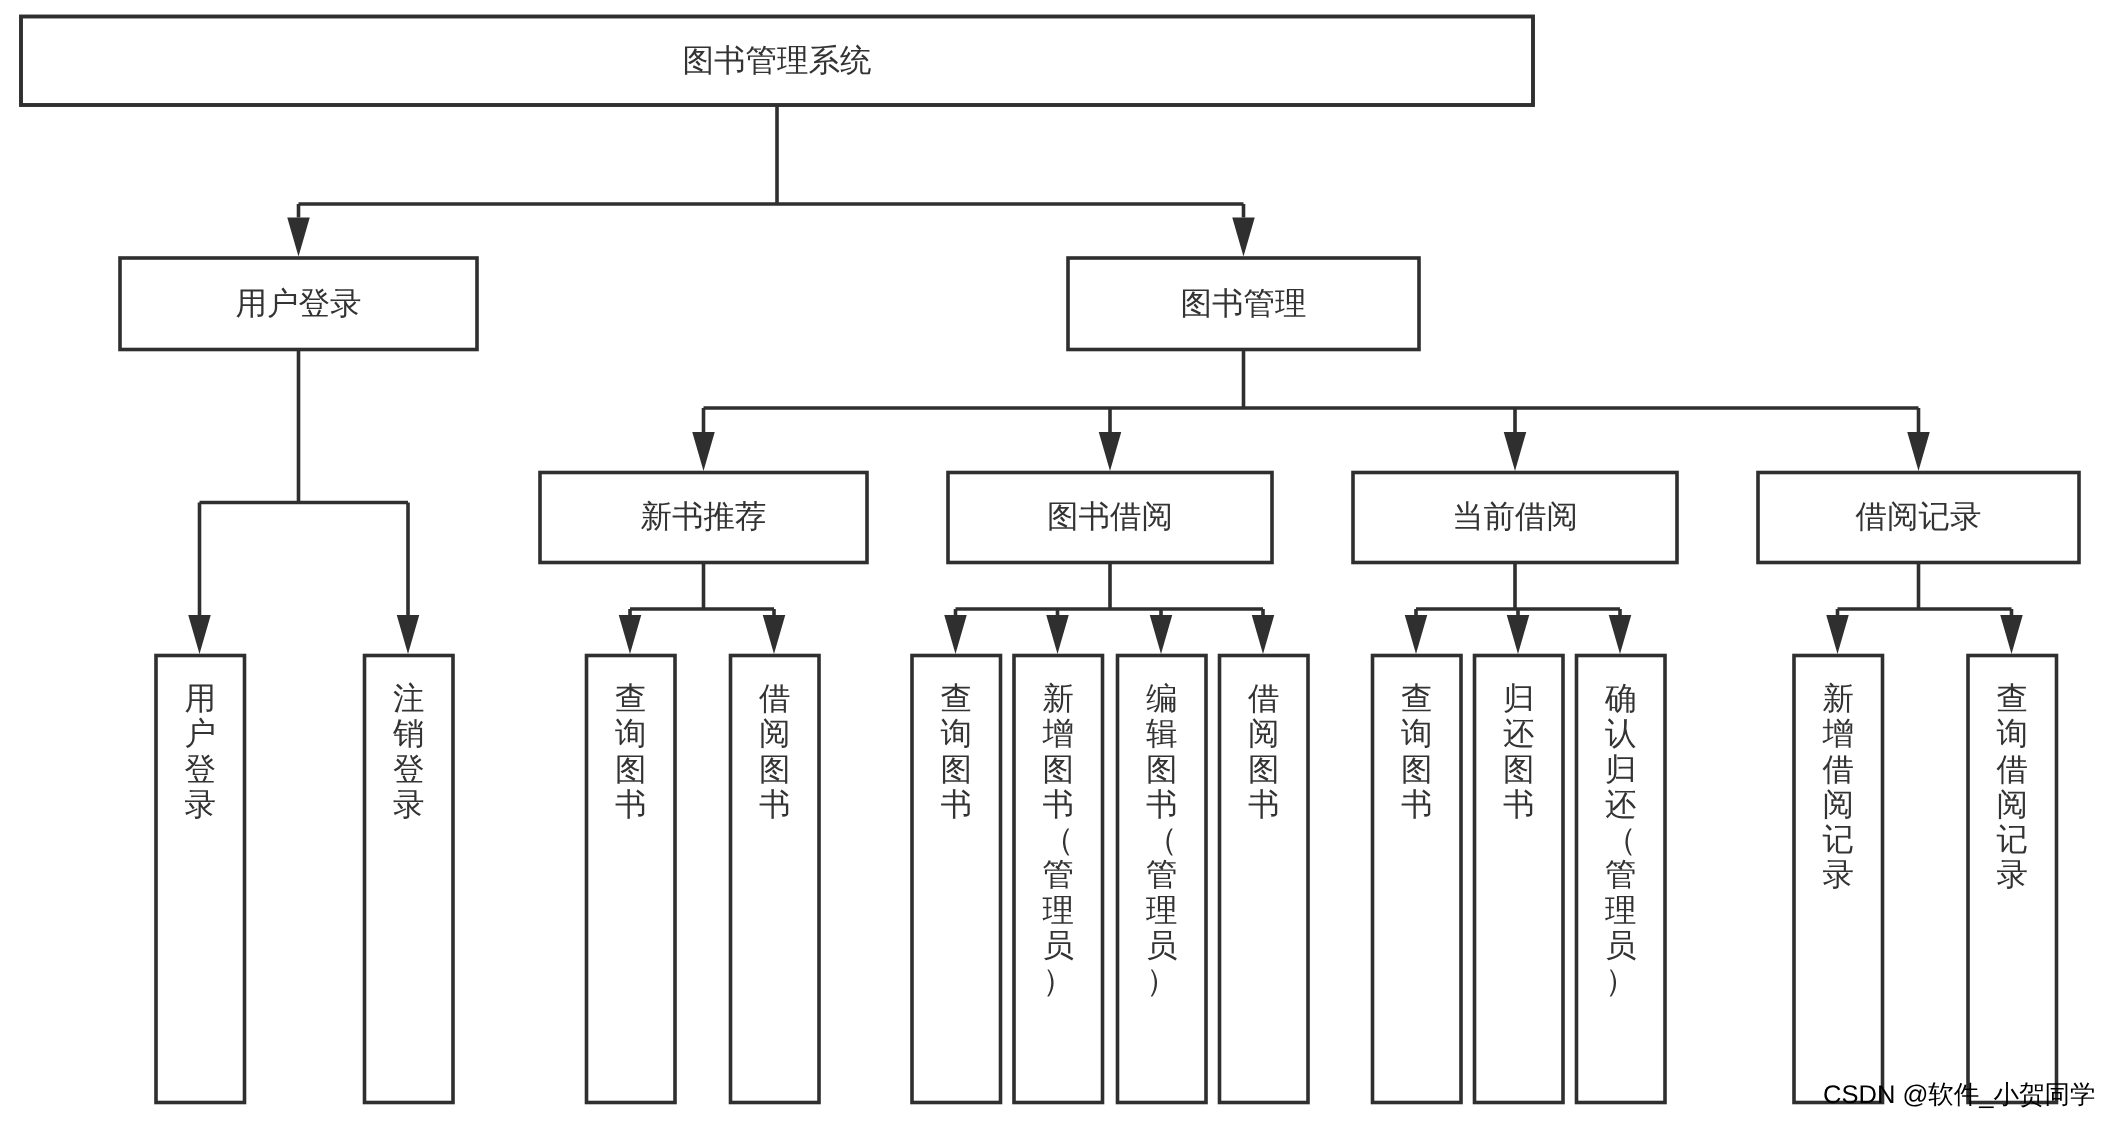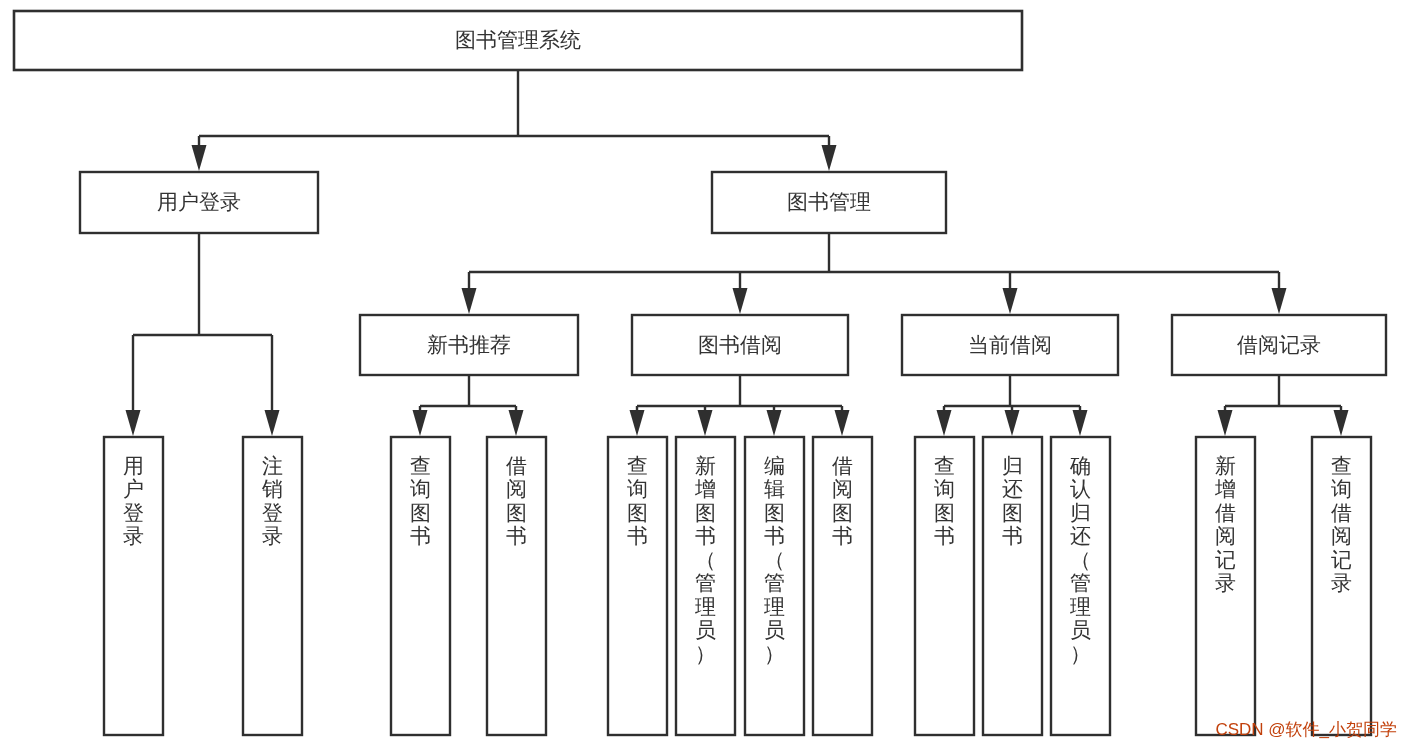--- a/index.html
+++ b/index.html
@@ -51,21 +51,21 @@
     font-size: 21px;
     text-anchor: middle;
     dominant-baseline: middle;
   }
   .watermark {
     position: absolute;
     right: 8px;
     bottom: 6px;
     font-family: "Liberation Sans", "DejaVu Sans", sans-serif;
     font-size: 17px;
-    color: #c2410c;
+    color: #000000;
     white-space: nowrap;
     pointer-events: none;
     user-select: none;
   }
 </style>
 </head>
 <body>
 
 <div id="diagram-root">
   <svg id="tree-svg" viewBox="0 0 1405 747" xmlns="http://www.w3.org/2000/svg">

